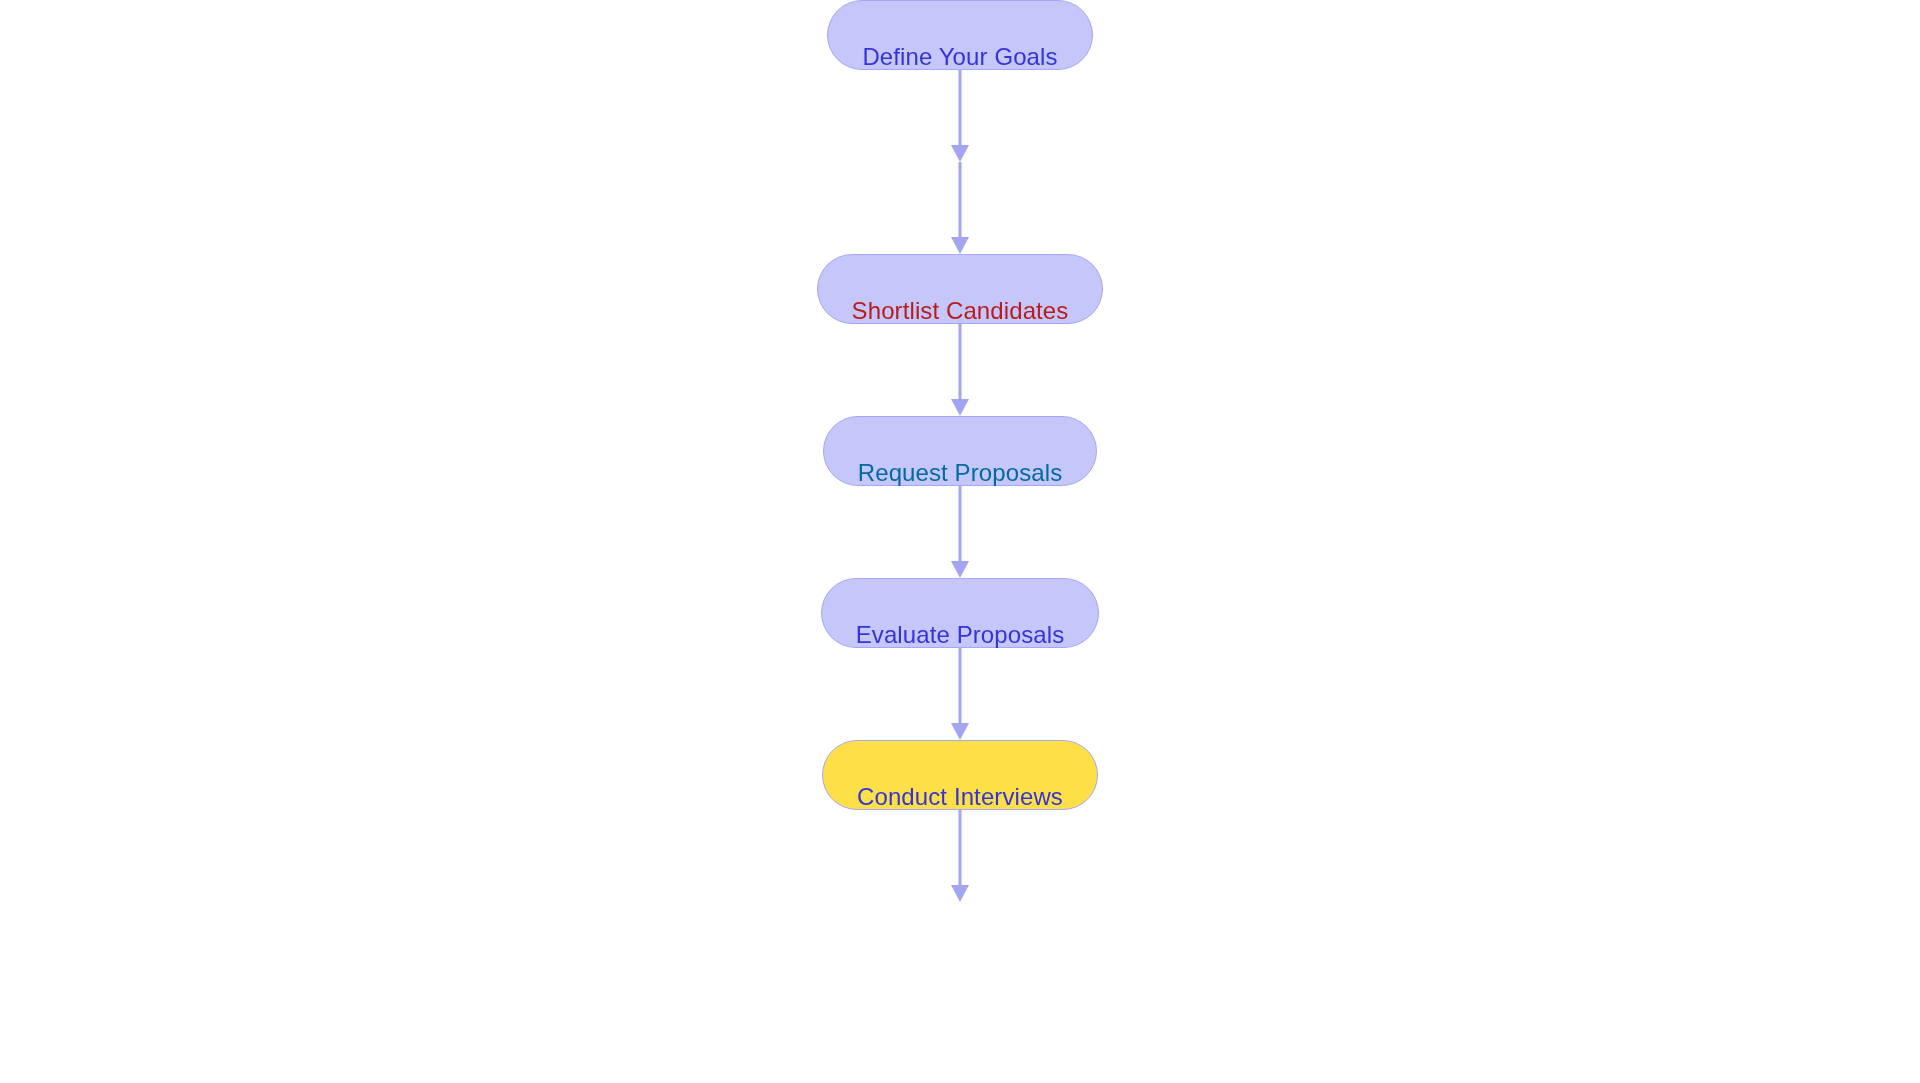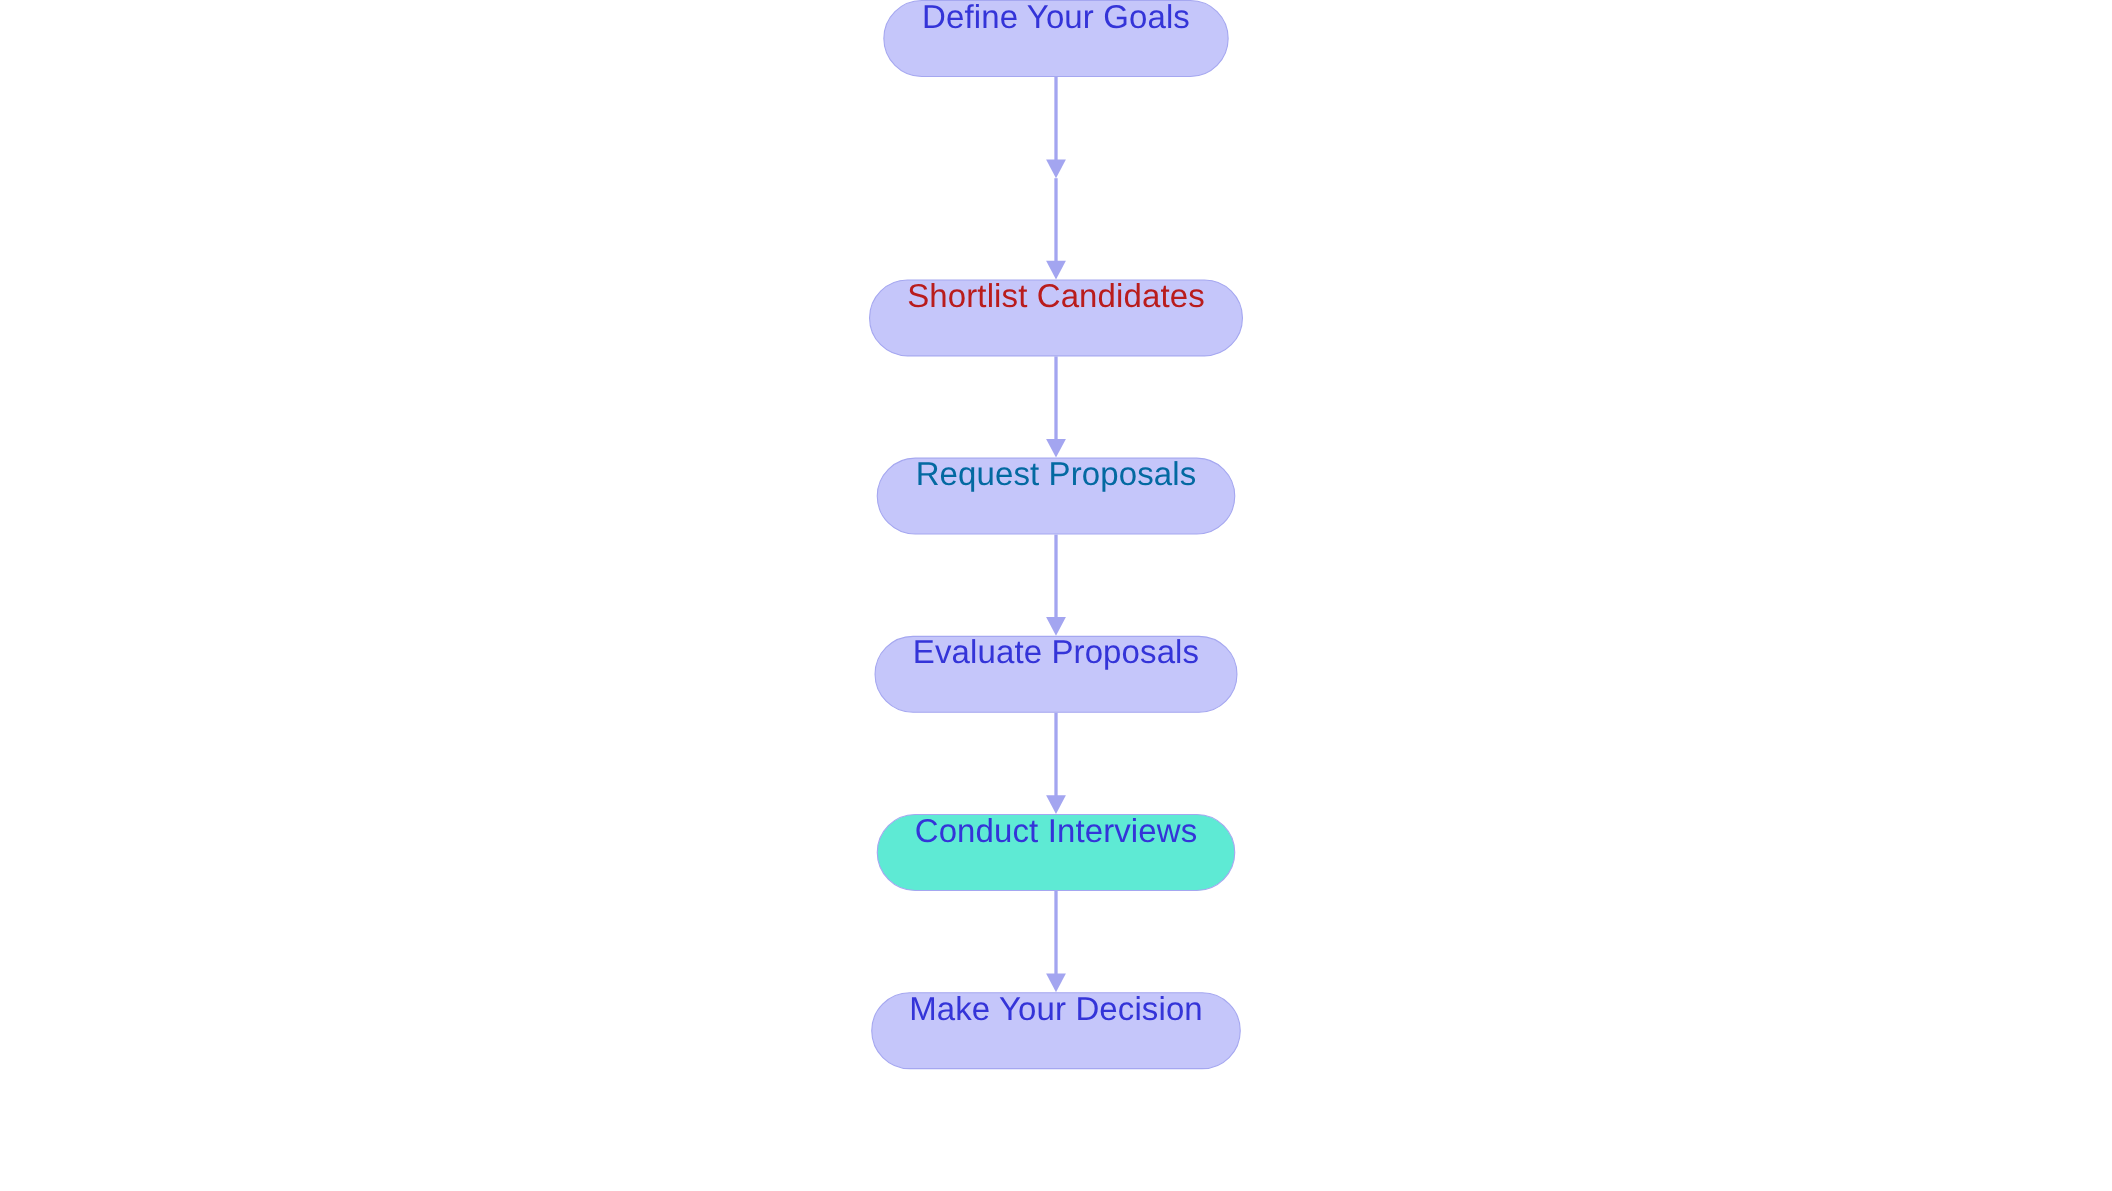--- a/index.html
+++ b/index.html
@@ -35,24 +35,24 @@
   }
 
   .flow-node {
     box-sizing: border-box;
     height: 70px;
     border-radius: 35px;
     background: #c5c6fa;
     border: 1.4px solid #a5a7f0;
     color: #3434d8;
     display: flex;
-    align-items: flex-start;
+    align-items: flex-end;
     justify-content: center;
     padding: 0 34px;
-    font-size: 30px;
+    font-size: 24px;
     font-weight: 400;
     line-height: 1;
     white-space: nowrap;
     letter-spacing: 0.1px;
     flex: 0 0 auto;
   }
 
   
   .flow-connector {
     position: relative;
@@ -122,27 +122,24 @@
 
     <div class="flow-node" style="background: rgb(197, 198, 250); border-color: rgb(165, 167, 240); color: rgb(52, 52, 216);">
       <span>Evaluate Proposals</span>
     </div>
 
     <div class="flow-connector">
       <div class="stem" style="background: rgb(163, 165, 240);"></div>
       <div class="arrow-head" style="border-top-color: rgb(163, 165, 240);"></div>
     </div>
 
-    <div class="flow-node" style="background: #5eead4; border-color: rgb(165, 167, 240); color: rgb(52, 52, 216);">
+    <div class="flow-node" style="background: #fde047; border-color: rgb(165, 167, 240); color: rgb(52, 52, 216);">
       <span>Conduct Interviews</span>
     </div>
 
     <div class="flow-connector">
       <div class="stem" style="background: rgb(163, 165, 240);"></div>
       <div class="arrow-head" style="border-top-color: rgb(163, 165, 240);"></div>
     </div>
 
-    <div class="flow-node" style="background: rgb(197, 198, 250); border-color: rgb(165, 167, 240); color: rgb(52, 52, 216);">
-      <span>Make Your Decision</span>
-    </div>
 
   </div>
 </div>
 
 </body></html>

